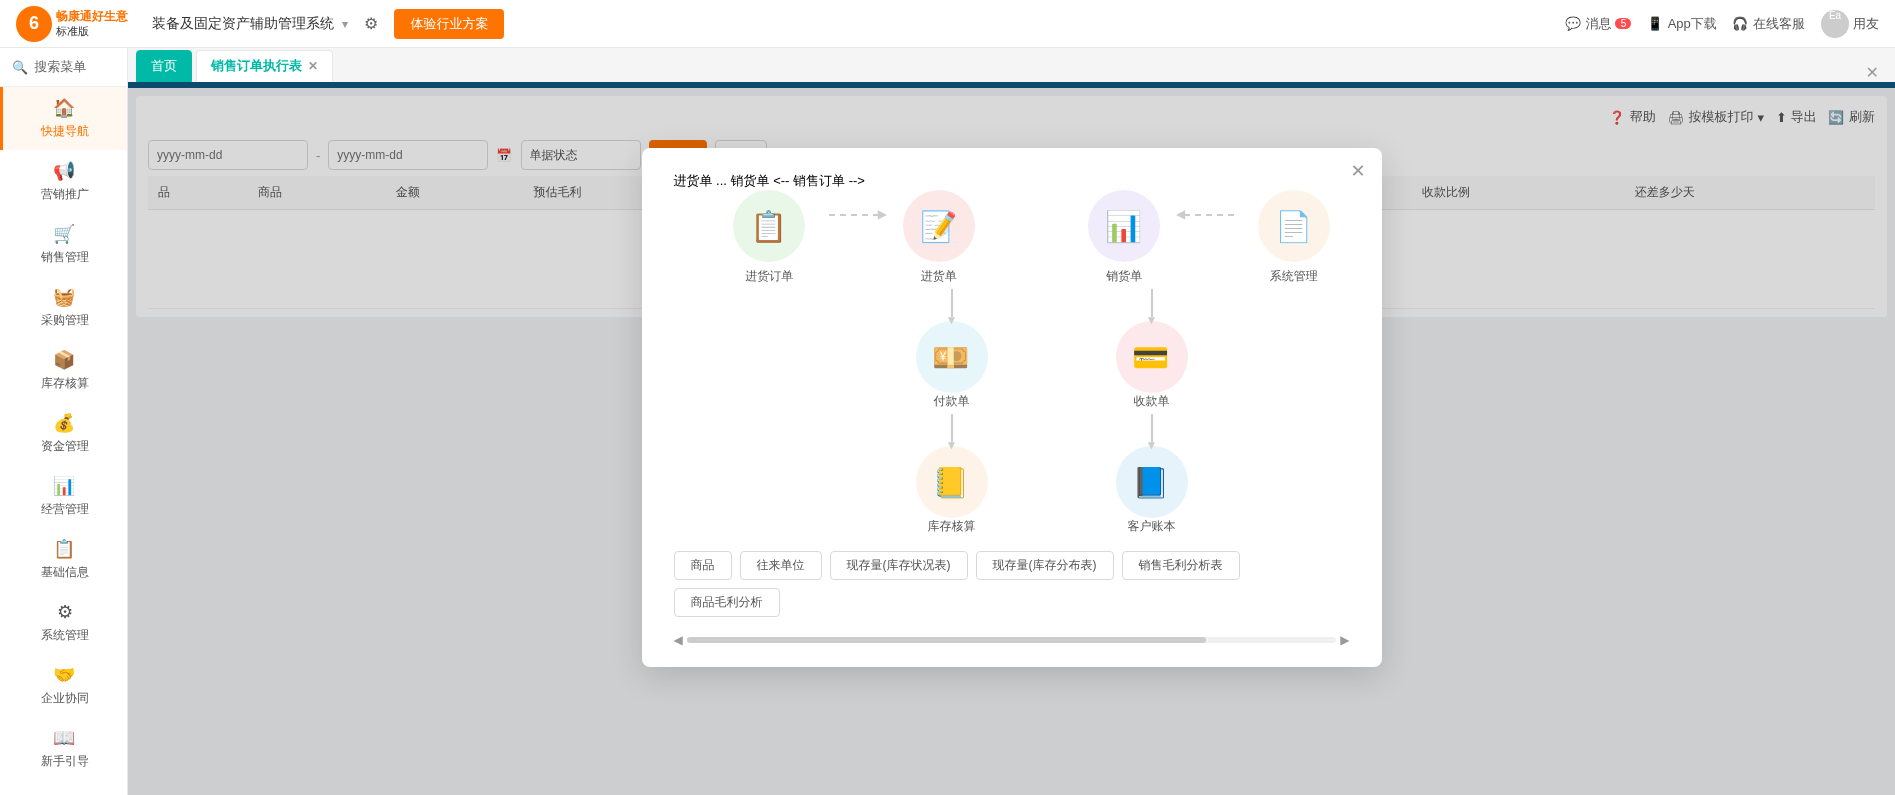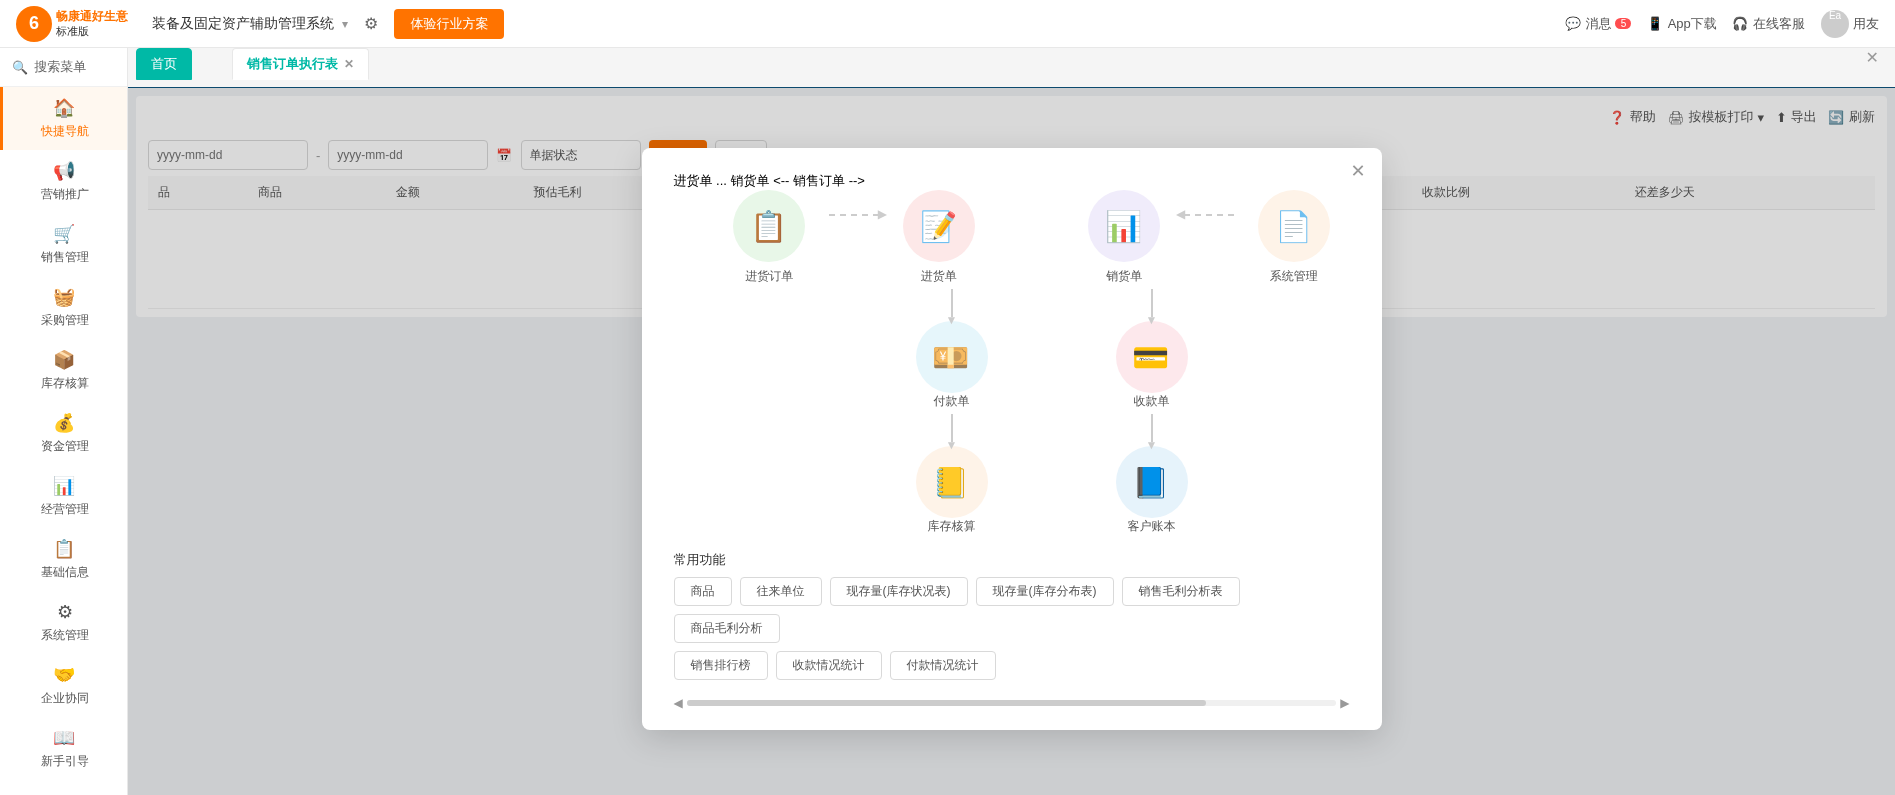--- a/index.html
+++ b/index.html
@@ -4,21 +4,21 @@
   <style>
     * { box-sizing: border-box; margin: 0; padding: 0; }
     body { font-family: 'Microsoft YaHei', Arial, sans-serif; font-size: 13px; background: #f0f2f5; overflow: hidden; }
 
     
     .app-container { display: flex; flex-direction: column; height: 795px; width: 1895px; }
     .top-bar { display: flex; align-items: center; background: #fff; height: 48px; padding: 0 16px; border-bottom: 1px solid #e8e8e8; z-index: 100; }
     .main-area { display: flex; flex: 1; overflow: hidden; }
     .sidebar { width: 128px; background: #fff; display: flex; flex-direction: column; border-right: 1px solid #e8e8e8; flex-shrink: 0; }
     .content-area { flex: 1; display: flex; flex-direction: column; overflow: hidden; }
-    .tab-bar { display: flex; align-items: flex-start; background: #f5f5f5; border-bottom: 1px solid #0c4a6e; height: 40px; padding: 0 8px; gap: 36px; }
+    .tab-bar { display: flex; align-items: flex-end; background: #f5f5f5; border-bottom: 6px solid #0c4a6e; height: 40px; padding: 0 8px; }
     .main-content { flex: 1; background: #f0f2f5; overflow: auto; position: relative; }
 
     
     .logo-area { display: flex; align-items: center; width: 128px; flex-shrink: 0; }
     .logo-icon { width: 36px; height: 36px; background: #ff7300; border-radius: 50%; display: flex; align-items: center; justify-content: center; color: #fff; font-size: 18px; font-weight: bold; margin-right: 4px; }
     .logo-text { font-size: 11px; color: #333; line-height: 1.3; }
     .logo-text .brand { color: #ff7300; font-weight: bold; font-size: 12px; }
     .system-title { display: flex; align-items: center; gap: 8px; margin-left: 8px; }
     .system-name { font-size: 14px; color: #333; font-weight: 500; }
     .dropdown-icon { color: #999; font-size: 12px; cursor: pointer; }
@@ -377,34 +377,28 @@
                   <div style="display:flex;align-items:center;justify-content:center;width:72px;height:72px;border-radius:50%;background:#e6f3fb;">
                     <span style="font-size:30px;color:#3c8ccf;">📘</span>
                   </div>
                   <span class="flow-label">客户账本</span>
                 </div>
               </div>
             </div>
 
             
             <div class="common-func">
-              <div class="common-func-title">常用功能</div>
               <div class="func-buttons">
                 <button class="func-btn">商品</button>
                 <button class="func-btn">往来单位</button>
                 <button class="func-btn">现存量(库存状况表)</button>
                 <button class="func-btn">现存量(库存分布表)</button>
                 <button class="func-btn">销售毛利分析表</button>
                 <button class="func-btn">商品毛利分析</button>
               </div>
-              <div class="func-buttons" style="margin-top:8px;">
-                <button class="func-btn">销售排行榜</button>
-                <button class="func-btn">收款情况统计</button>
-                <button class="func-btn">付款情况统计</button>
-              </div>
             </div>
 
             
             <div class="modal-scrollbar">
               <span class="scroll-arrow">◀</span>
               <div class="scrollbar-track">
                 <div class="scrollbar-thumb"></div>
               </div>
               <span class="scroll-arrow">▶</span>
             </div>

